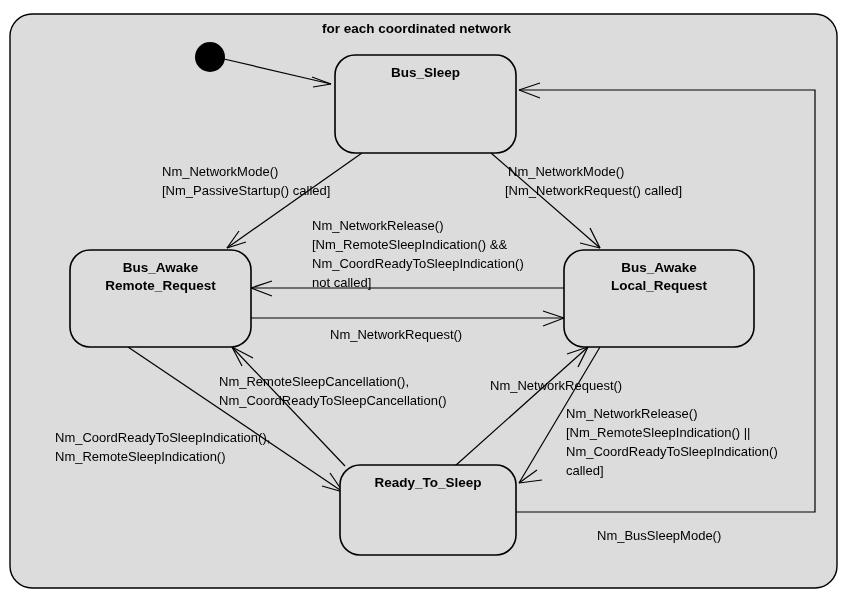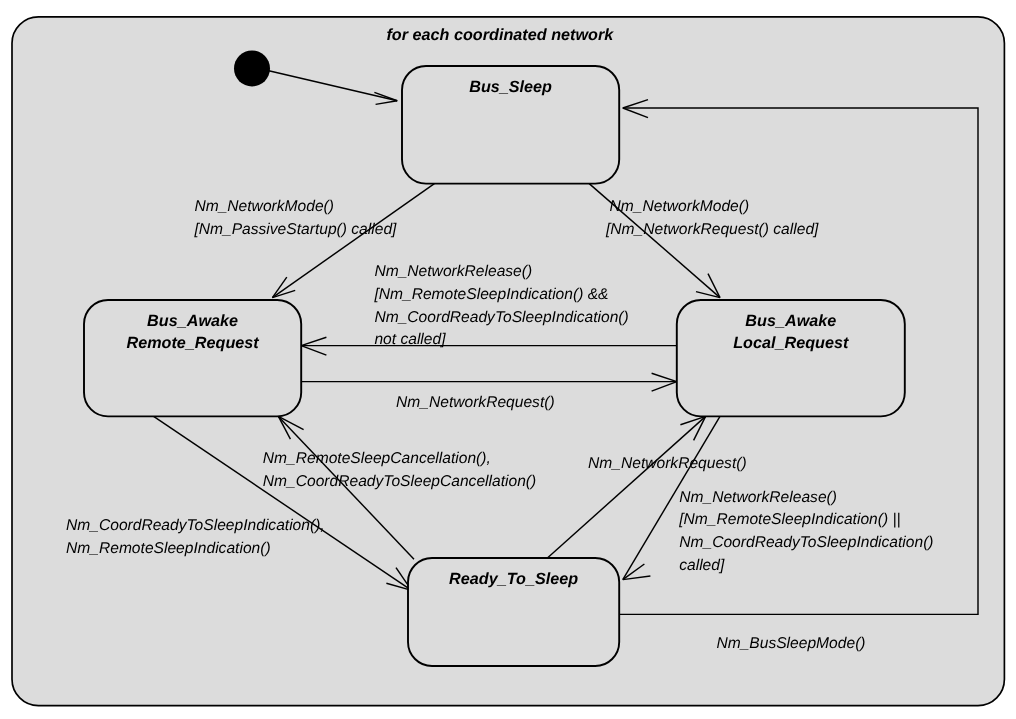--- a/index.html
+++ b/index.html
@@ -13,21 +13,20 @@
     font-family: "Liberation Sans", sans-serif;
     position: relative;
     overflow: hidden;
   }
   #canvas {
     position: absolute;
     left: 0;
     top: 0;
     width: 847px;
     height: 532px;
-    font-style: italic;
   }
   .diagram-svg {
     display: block;
   }
   text {
     font-family: "Liberation Sans", sans-serif;
     fill: #000000;
   }
   .frame-title {
     font-size: 13.5px;

